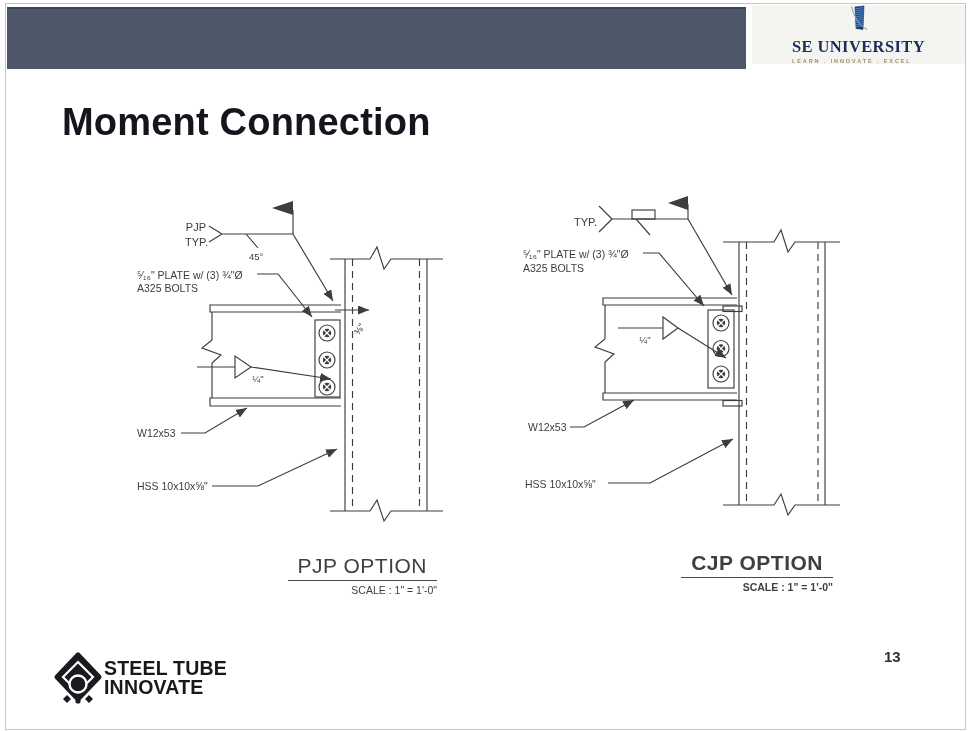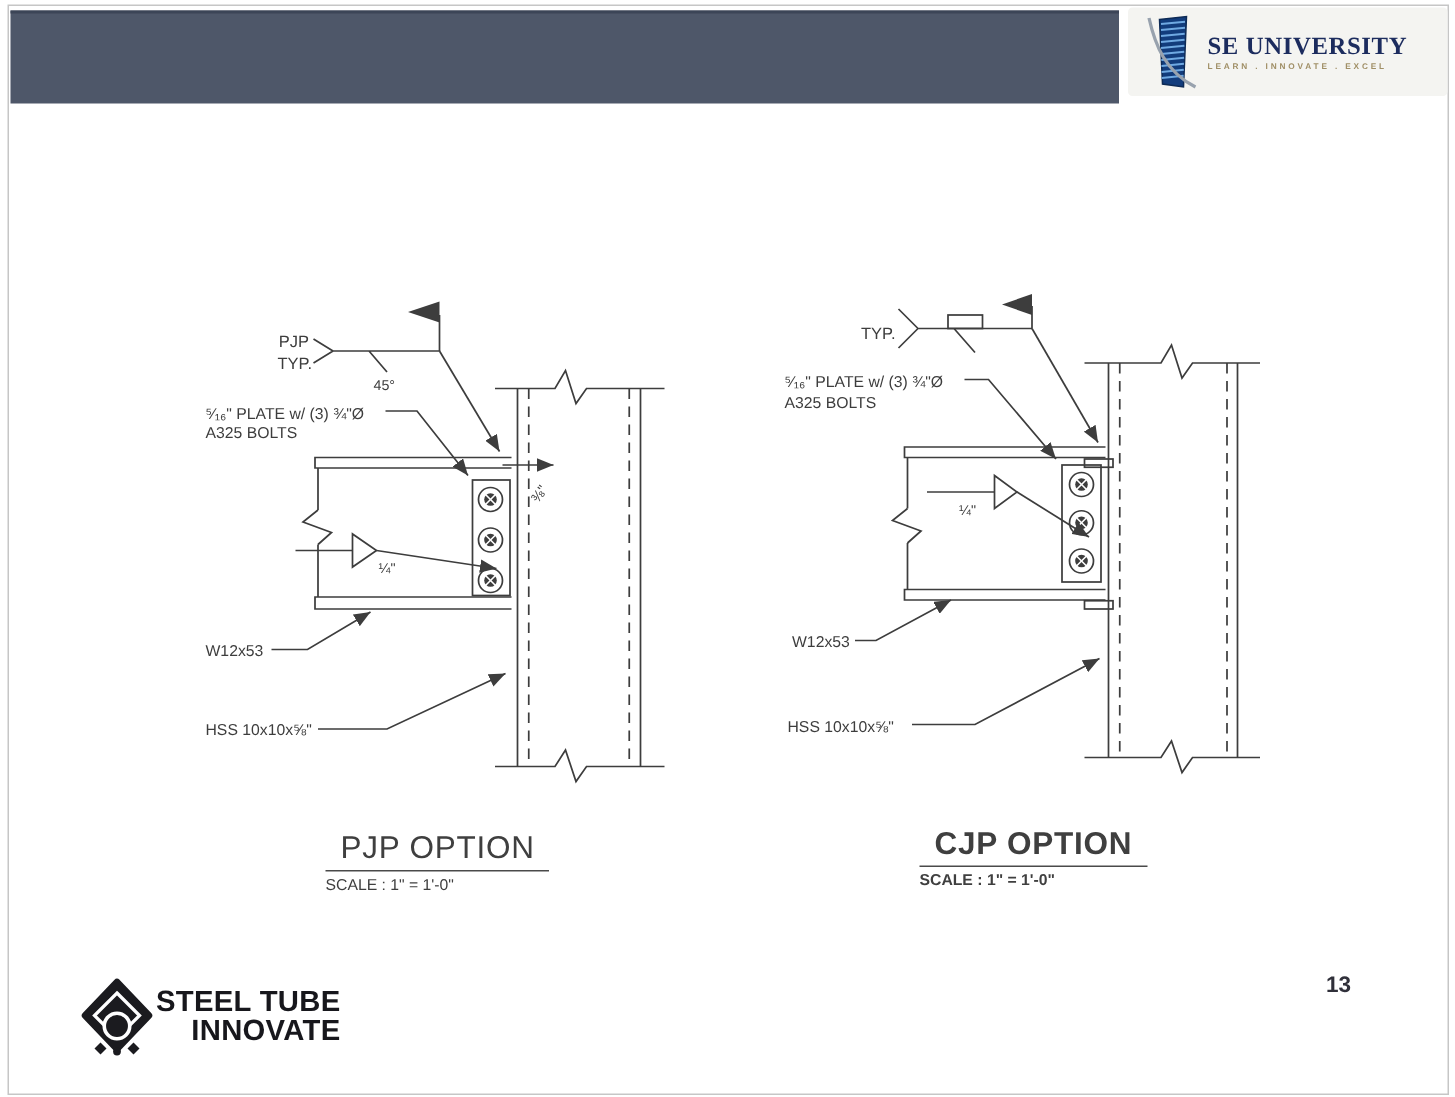--- a/index.html
+++ b/index.html
@@ -4,46 +4,46 @@
 <style>
   html,body{margin:0;padding:0;background:#ffffff;}
   #slide{position:relative;width:970px;height:731px;background:#ffffff;overflow:hidden;
          font-family:"Liberation Sans","DejaVu Sans",sans-serif;}
   .slide-border{position:absolute;left:5px;top:3px;width:959px;height:725px;
                 border:1px solid #c6c6c6;pointer-events:none;}
   
   .topbar{position:absolute;left:7px;top:7px;width:739px;height:60px;background:#4e5769;
           border-top:2px solid #3c4557;}
   .logo-box{position:absolute;left:752px;top:5px;width:213px;height:59px;background:#f4f4f1;
-            border-radius:3px;display:flex;align-items:center;padding-left:12px;box-sizing:border-box;gap:7px;}
+            border-radius:3px;display:flex;align-items:center;padding-left:0;box-sizing:border-box;gap:7px;flex-direction:column;}
   .seu-text{display:flex;flex-direction:column;}
   .seu-name{font-family:"Liberation Serif","DejaVu Serif",serif;font-weight:bold;
             font-size:16.5px;color:#1c2c5e;letter-spacing:.4px;line-height:17px;}
   .seu-tagline{font-size:5.5px;letter-spacing:1.9px;color:#a08f66;margin-top:3px;font-weight:bold;}
   
   .title{position:absolute;left:62px;top:101px;font-size:38px;font-weight:bold;color:#15151d;
          letter-spacing:.2px;}
   
   svg.draw{position:absolute;left:0;top:0;width:970px;height:731px;}
   .ln{stroke:#3d3d3d;stroke-width:1.15;fill:none;}
   .dash{stroke-dasharray:7 5;}
   .arr{marker-end:url(#arw);}
   svg text{fill:#3d3d3d;font-family:"Liberation Sans","DejaVu Sans",sans-serif;}
   .t10{font-size:10.5px;}
   .t9{font-size:9.5px;}
   .t11{font-size:11px;}
   
-  .caption{position:absolute;width:220px;text-align:left;color:#3f3f3f;}
+  .caption{position:absolute;width:220px;text-align:right;color:#3f3f3f;}
   .caption-title{display:inline-block;font-size:21px;letter-spacing:.5px;
                  border-bottom:1.5px solid #4a4a4a;padding:0 10px 2px;}
   .caption-scale{font-size:10.5px;margin-top:3px;}
   
   .sti-logo{position:absolute;left:52px;top:651px;}
   .sti-text{position:absolute;left:104px;top:659px;font-weight:bold;color:#17171c;
-            font-size:19.5px;line-height:19px;letter-spacing:.2px;text-align:right;}
+            font-size:19.5px;line-height:19px;letter-spacing:.2px;}
   .page-num{position:absolute;left:884px;top:648px;font-size:15px;font-weight:bold;color:#30303a;}
 </style>
 </head>
 <body>
 
 <div id="slide">
   <div class="slide-border"></div>
 
   <div class="topbar"></div>
   <div class="logo-box">
@@ -51,20 +51,21 @@
       <polygon points="9,4 27,2 25,49 11,47" fill="#123c7c" stroke="#0d2a55" stroke-width="1"></polygon>
       <path d="M10,7 L26,5.5 M10,11 L26,9.5 M10,15 L25.8,13.5 M10,19 L25.7,17.5 M10,23 L25.6,21.5 M10.1,27 L25.5,25.5 M10.2,31 L25.4,29.5 M10.3,35 L25.3,33.5 M10.4,39 L25.2,37.5 M10.5,43 L25.1,41.5" stroke="#6fa9e2" stroke-width="1.5" fill="none"></path>
       <path d="M2,3 C6,21 13,39 33,49" stroke="#98a2ae" stroke-width="2.2" fill="none"></path>
     </svg>
     <div class="seu-text">
       <div class="seu-name">SE UNIVERSITY</div>
       <div class="seu-tagline">LEARN . INNOVATE . EXCEL</div>
     </div>
   </div>
 
+  <div class="title">Moment Connection</div>
 
   <svg class="draw" viewBox="0 0 970 731">
     <defs>
       <marker id="arw" markerWidth="12" markerHeight="9" refX="11" refY="4.5" orient="auto" markerUnits="userSpaceOnUse">
         <path d="M0,0 L11,4.5 L0,9 Z" fill="#3d3d3d"></path>
       </marker>
     </defs>
 
     <g>
       <g>

